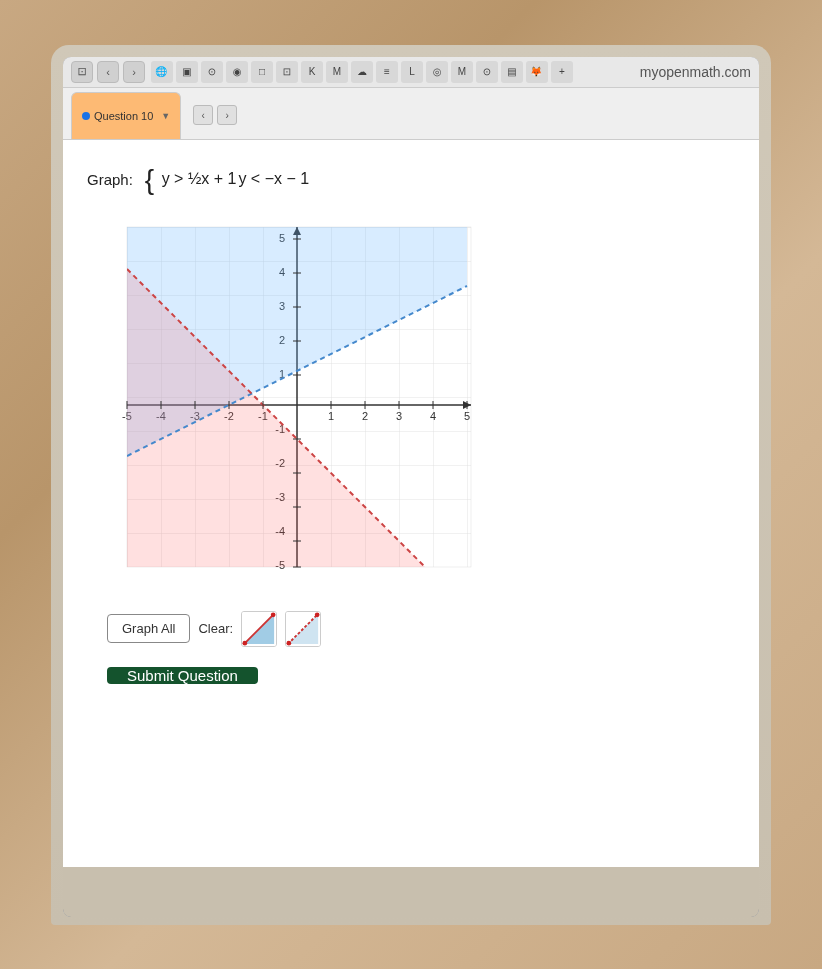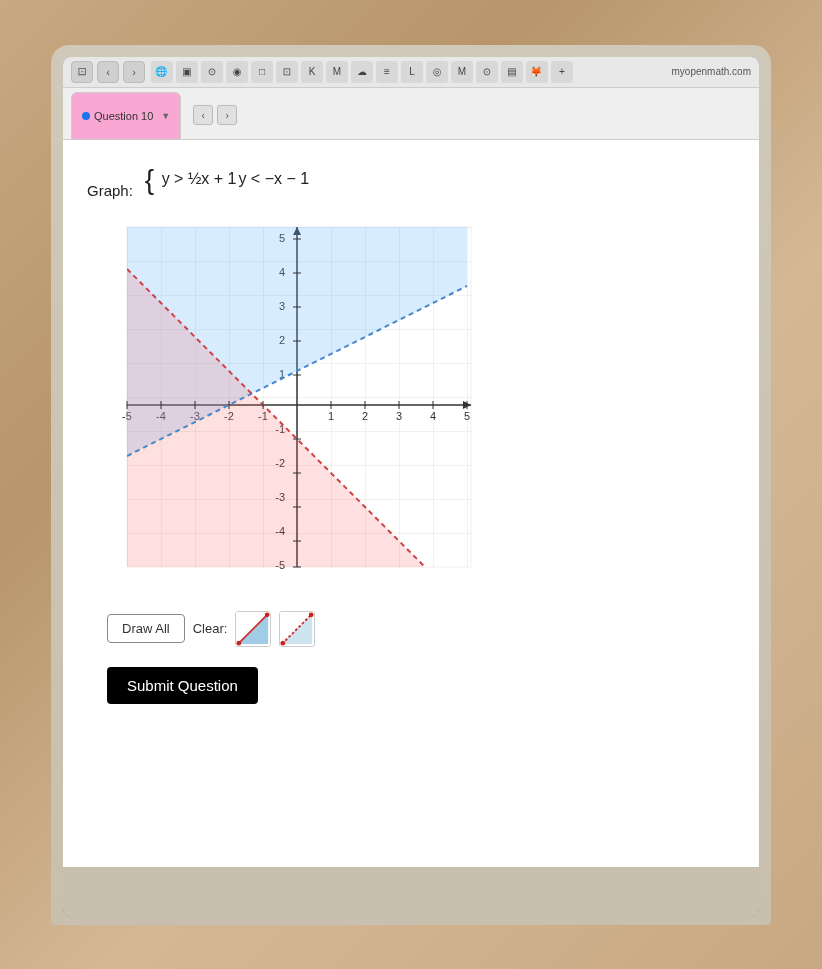--- a/index.html
+++ b/index.html
@@ -77,41 +77,41 @@
       background: #d8d8d8;
       border-radius: 3px;
       display: flex;
       align-items: center;
       justify-content: center;
       font-size: 10px;
       color: #444;
     }
 
     .address-bar-right {
-      font-size: 10px;
+      font-size: 14px;
       color: #555;
       margin-left: auto;
     }
 
     
     .tab-bar {
       background: #efefef;
       padding: 4px 8px 0;
       display: flex;
       align-items: center;
       gap: 4px;
       border-bottom: 1px solid #ccc;
     }
 
     .tab-item {
       display: flex;
       align-items: center;
       gap: 4px;
       padding: 17px 10px;
-      background: #f9a8d4;
+      background: #fdba74;
       border-radius: 6px 6px 0 0;
       border: 1px solid #ccc;
       border-bottom: none;
       font-size: 11px;
       color: #333;
     }
 
     .tab-dot {
       width: 8px;
       height: 8px;
@@ -145,21 +145,21 @@
       background: white;
       padding: 20px 24px;
       overflow: auto;
     }
 
     .problem-text {
       font-size: 16px;
       color: #222;
       margin-bottom: 16px;
       display: flex;
-      align-items: flex-end;
+      align-items: center;
       gap: 8px;
     }
 
     .graph-label {
       font-size: 15px;
       margin-right: 4px;
     }
 
     
     .graph-container {
@@ -212,22 +212,22 @@
       cursor: pointer;
     }
 
     .draw-icon svg {
       width: 100%;
       height: 100%;
     }
 
     .submit-btn {
       display: inline-block;
-      padding: 10px 20px;
-      background: #000000;
+      padding: 0 20px;
+      background: #14532d;
       color: white;
       border: none;
       border-radius: 4px;
       font-size: 15px;
       font-weight: 500;
       cursor: pointer;
       margin-left: 20px;
     }
 
     .keyboard-area {
@@ -376,21 +376,21 @@
             <line x1="186" y1="258" x2="194" y2="258" stroke="#333" stroke-width="1"></line>
             <line x1="186" y1="292" x2="194" y2="292" stroke="#333" stroke-width="1"></line>
             <line x1="186" y1="326" x2="194" y2="326" stroke="#333" stroke-width="1"></line>
             <line x1="186" y1="352" x2="194" y2="352" stroke="#333" stroke-width="1"></line>
           </svg>
         </div>
       </div>
 
       
       <div class="graph-controls">
-        <button class="clear-all-btn">Draw All</button>
+        <button class="clear-all-btn">Graph All</button>
         <span class="draw-label">Clear:</span>
 
         <div class="draw-icon">
           <svg viewBox="0 0 36 36" xmlns="http://www.w3.org/2000/svg">
             <rect width="36" height="36" fill="white"></rect>
             <polygon points="2,34 34,2 34,34" fill="#4499cc" opacity="0.5"></polygon>
             <line x1="2" y1="34" x2="34" y2="2" stroke="#cc3333" stroke-width="2"></line>
             <circle cx="3" cy="33" r="2.5" fill="#cc2222"></circle>
             <circle cx="33" cy="3" r="2.5" fill="#cc2222"></circle>
           </svg>

